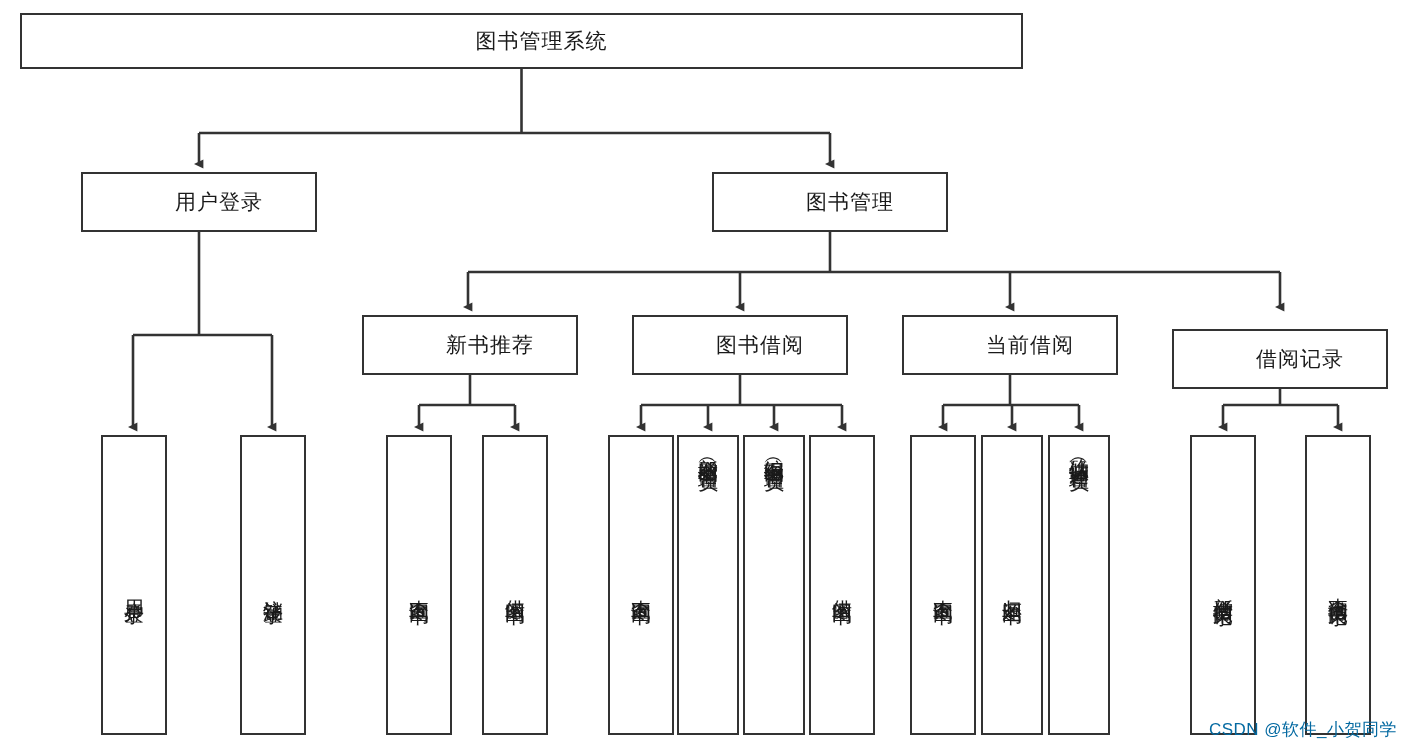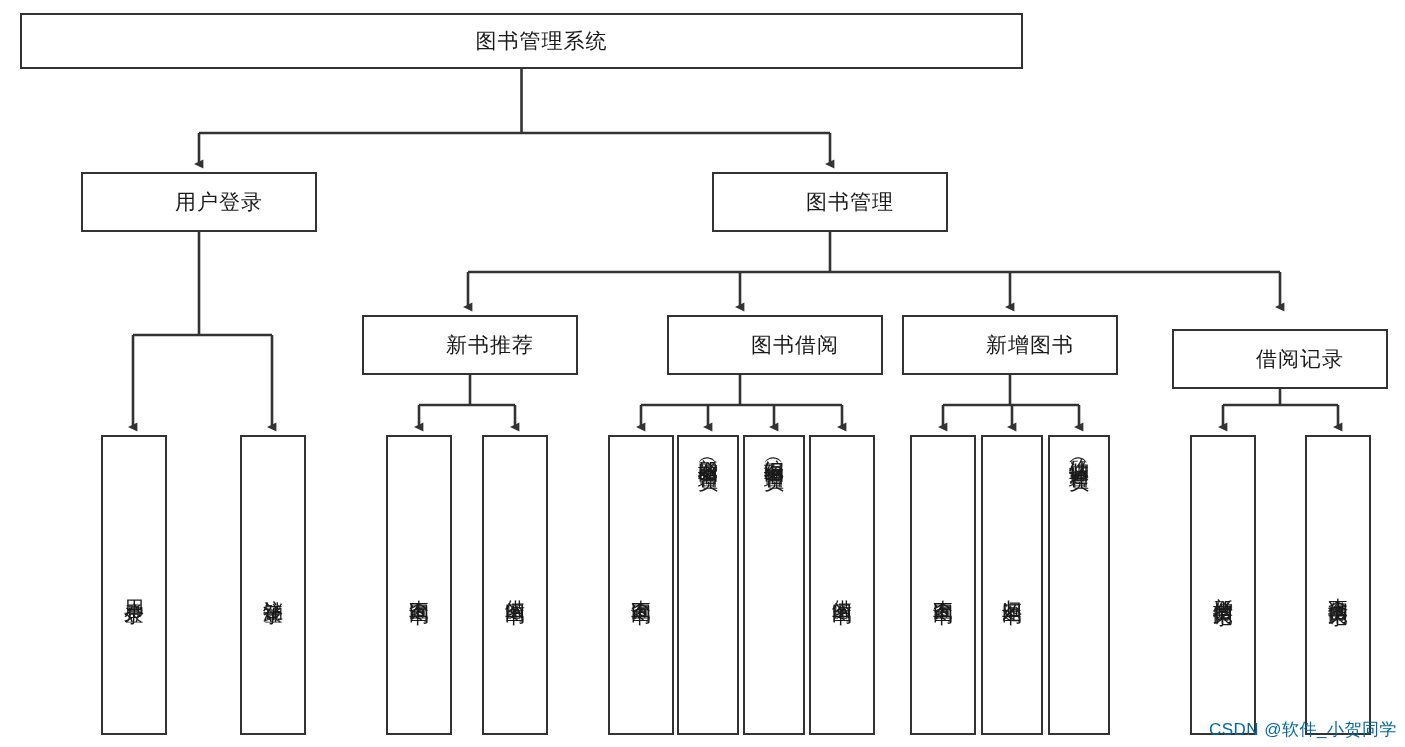--- a/index.html
+++ b/index.html
@@ -131,25 +131,25 @@
   <div class="node node-h" style="left:81px; top:172px; width:236px; height:60px;">
     <span>用户登录</span>
   </div>
   <div class="node node-h" style="left:362px; top:315px; width:216px; height:60px;">
     <span>新书推荐</span>
   </div>
 
   <div class="node node-h" style="left:712px; top:172px; width:236px; height:60px;">
     <span>图书管理</span>
   </div>
-  <div class="node node-h" style="left:667px; top:315px; width:216px; height:60px;">
+  <div class="node node-h" style="left:632px; top:315px; width:216px; height:60px;">
     <span>图书借阅</span>
   </div>
   <div class="node node-h" style="left:902px; top:315px; width:216px; height:60px;">
-    <span>新增图书</span>
+    <span>当前借阅</span>
   </div>
   <div class="node node-h" style="left:1172px; top:315px; width:216px; height:60px;margin-top:14px;">
     <span>借阅记录</span>
   </div>
 
   <div class="node node-v center-start" style="left:101px; top:435px; width:66px; height:300px;">
     <span>用户登录</span>
   </div>
   <div class="node node-v center-start" style="left:240px; top:435px; width:66px; height:300px;">
     <span>注销登录</span>

